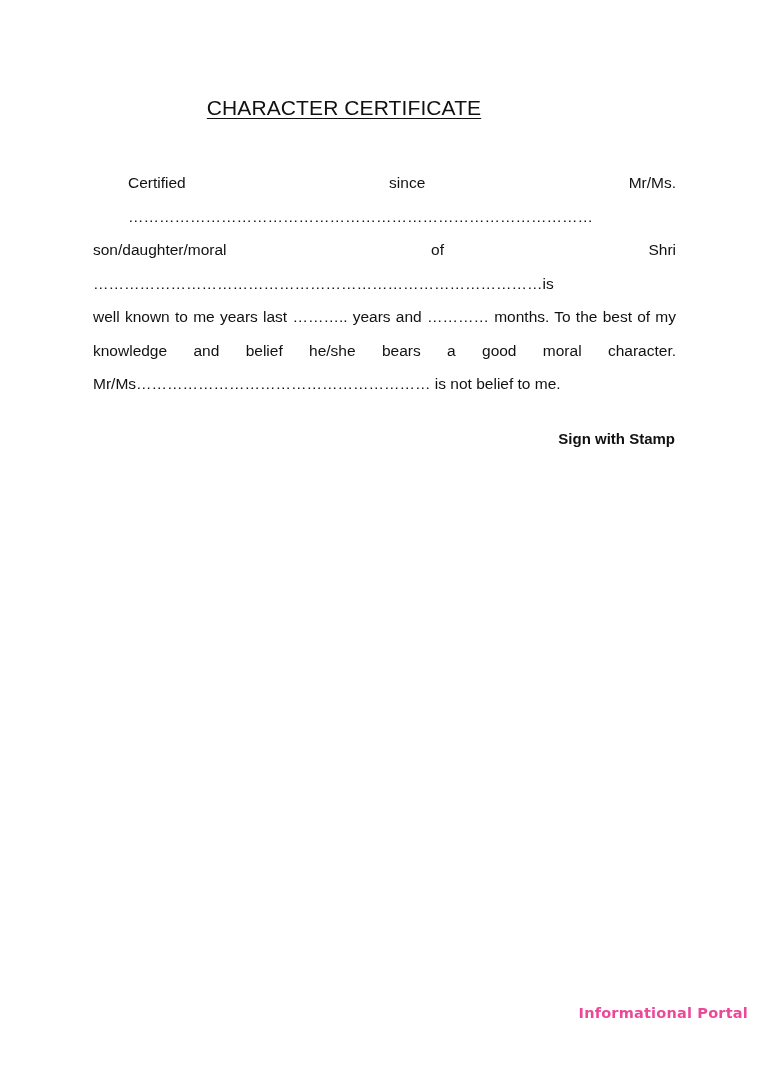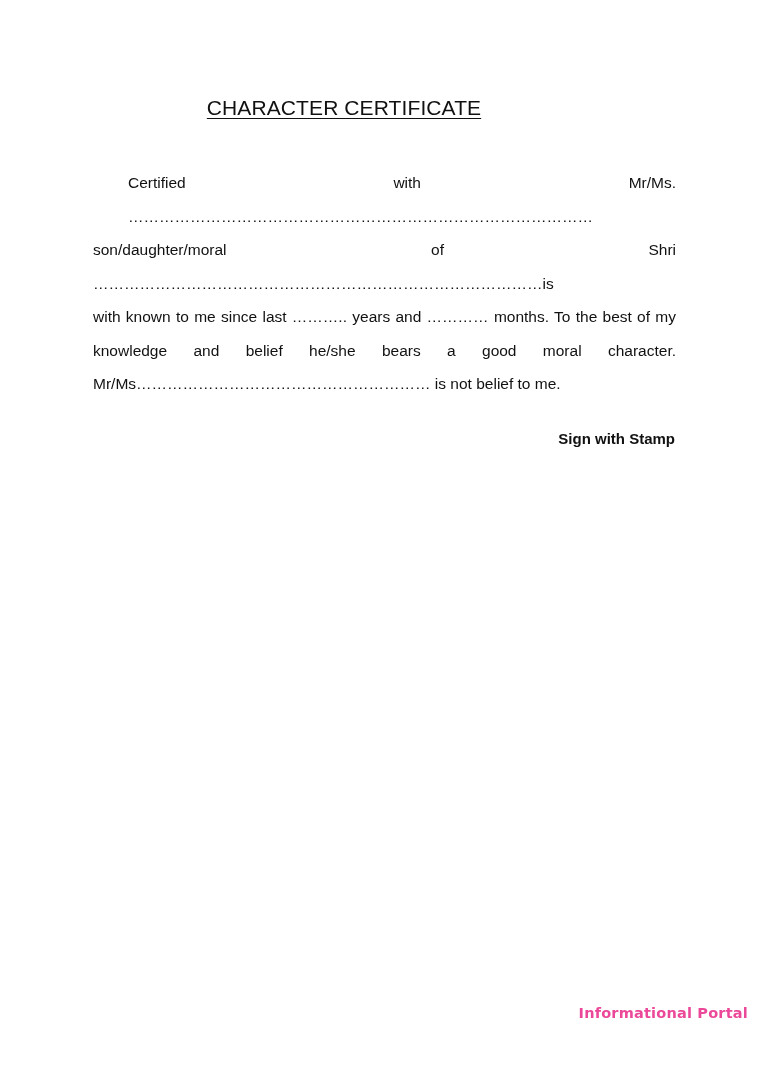--- a/index.html
+++ b/index.html
@@ -66,22 +66,22 @@
       font-family: "DejaVu Sans", sans-serif;
       letter-spacing: 0.2px;
     }
   </style>
 </head>
 <body>
 
 <div class="title">CHARACTER CERTIFICATE</div>
 
 <div class="body-text">
-  <span class="line justify indent">Certified with Mr/Ms. ………………………………………………………………………………</span>
+  <span class="line justify indent">Certified since Mr/Ms. ………………………………………………………………………………</span>
   <span class="line justify">son/daughter/moral of Shri ……………………………………………………………………………is</span>
-  <span class="line justify">with known to me since last ……….. years and ………… months. To the best of my</span>
+  <span class="line justify">well known to me years last ……….. years and ………… months. To the best of my</span>
   <span class="line justify">knowledge and belief he/she bears a good moral character.</span>
   <span class="line">Mr/Ms………………………………………………… is not belief to me.</span>
 </div>
 
 <div class="sign">Sign with Stamp</div>
 
 <div class="portal">Informational Portal</div>
 
 </body></html>

